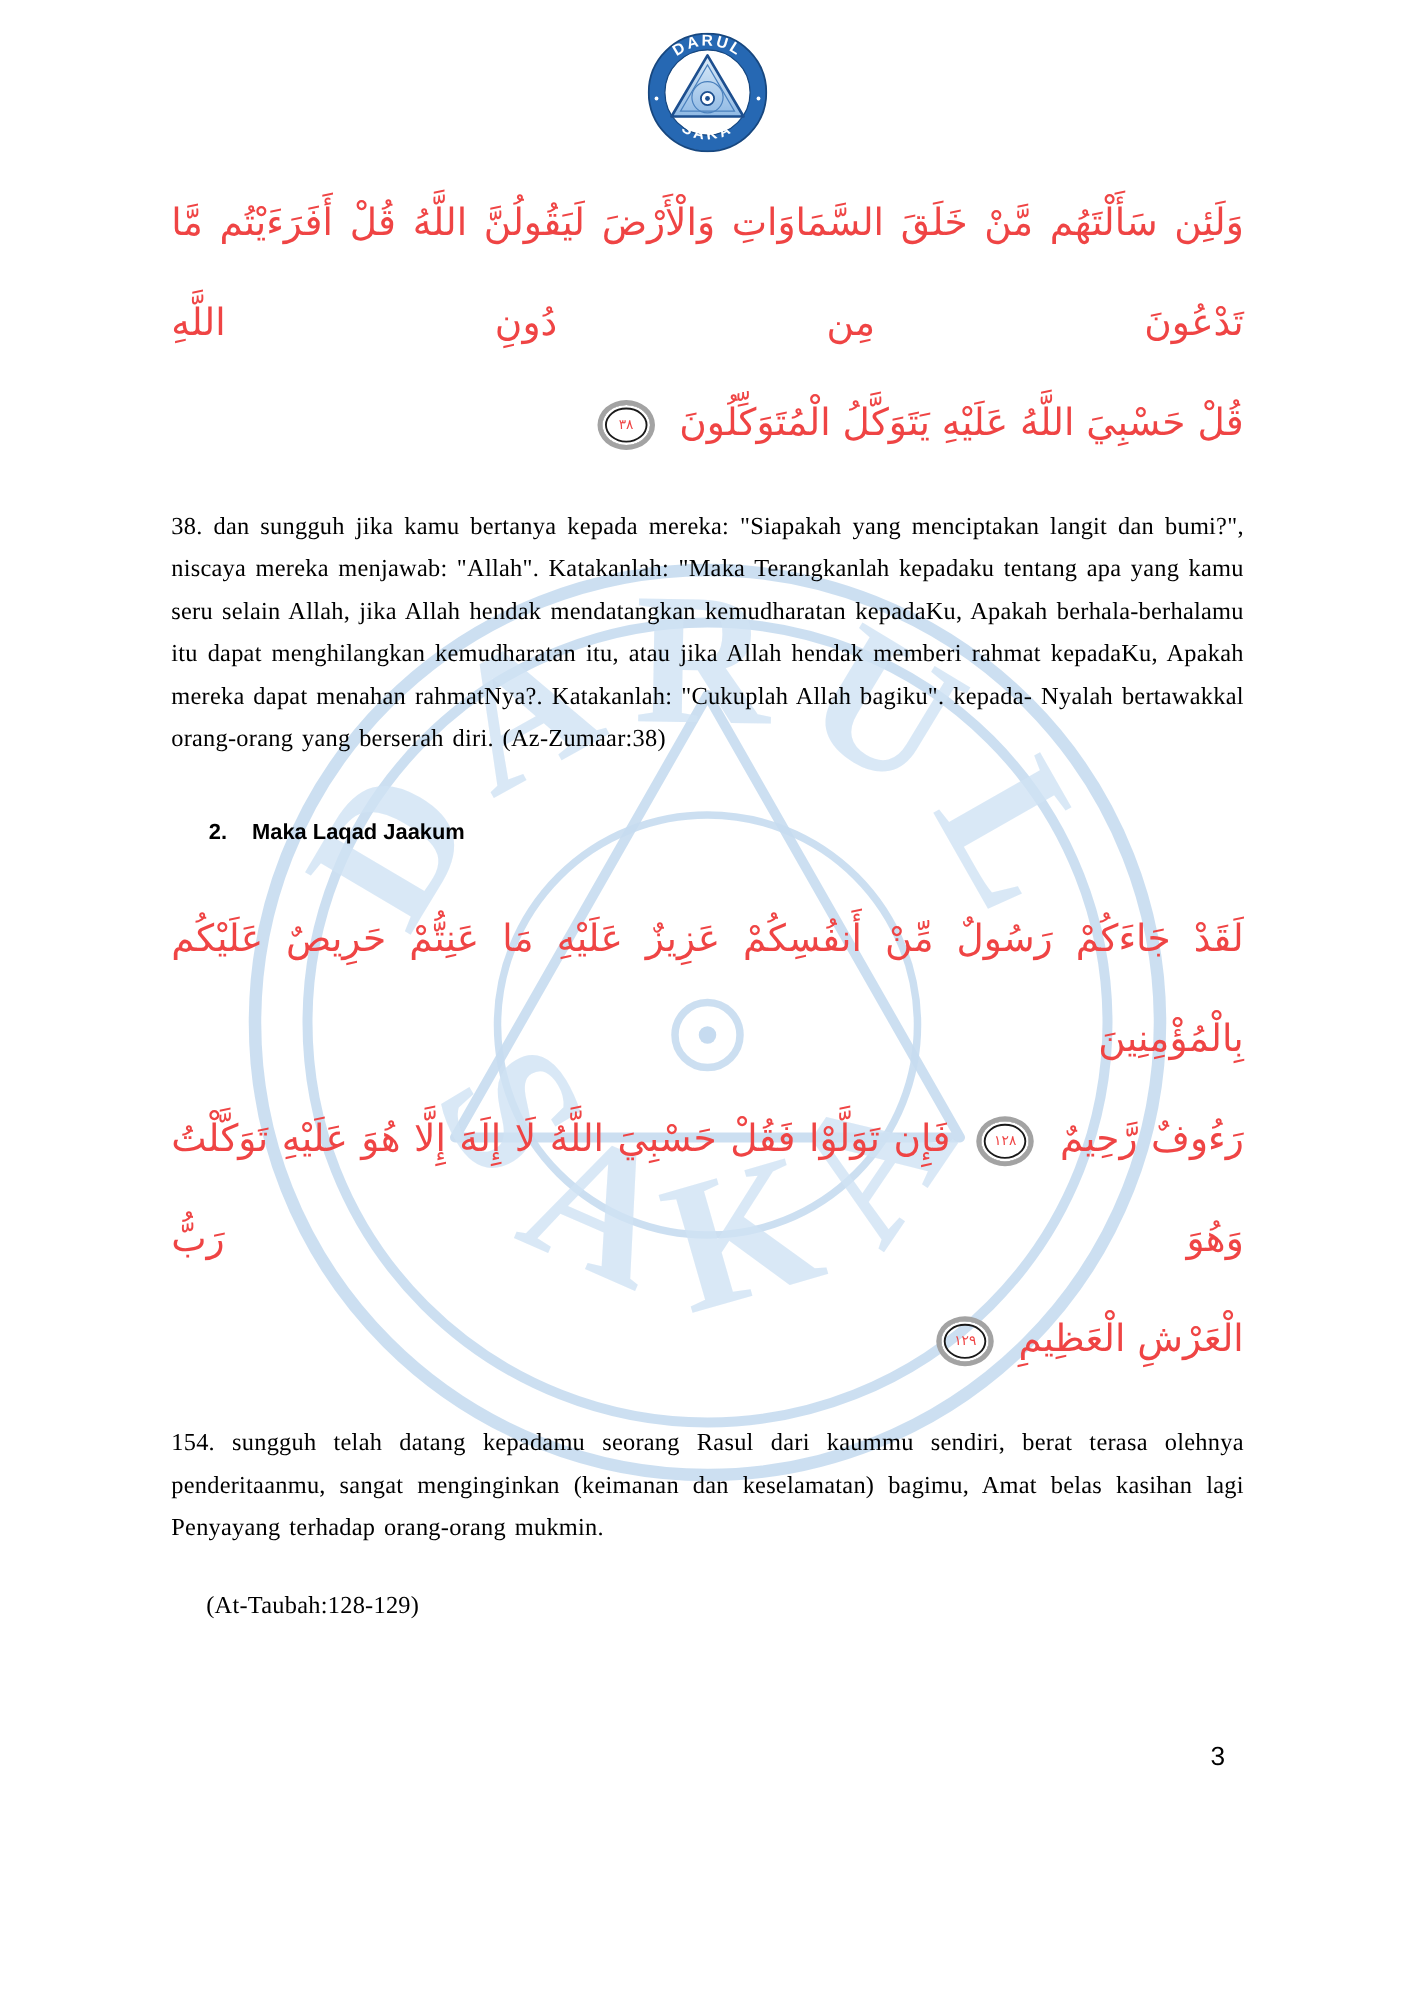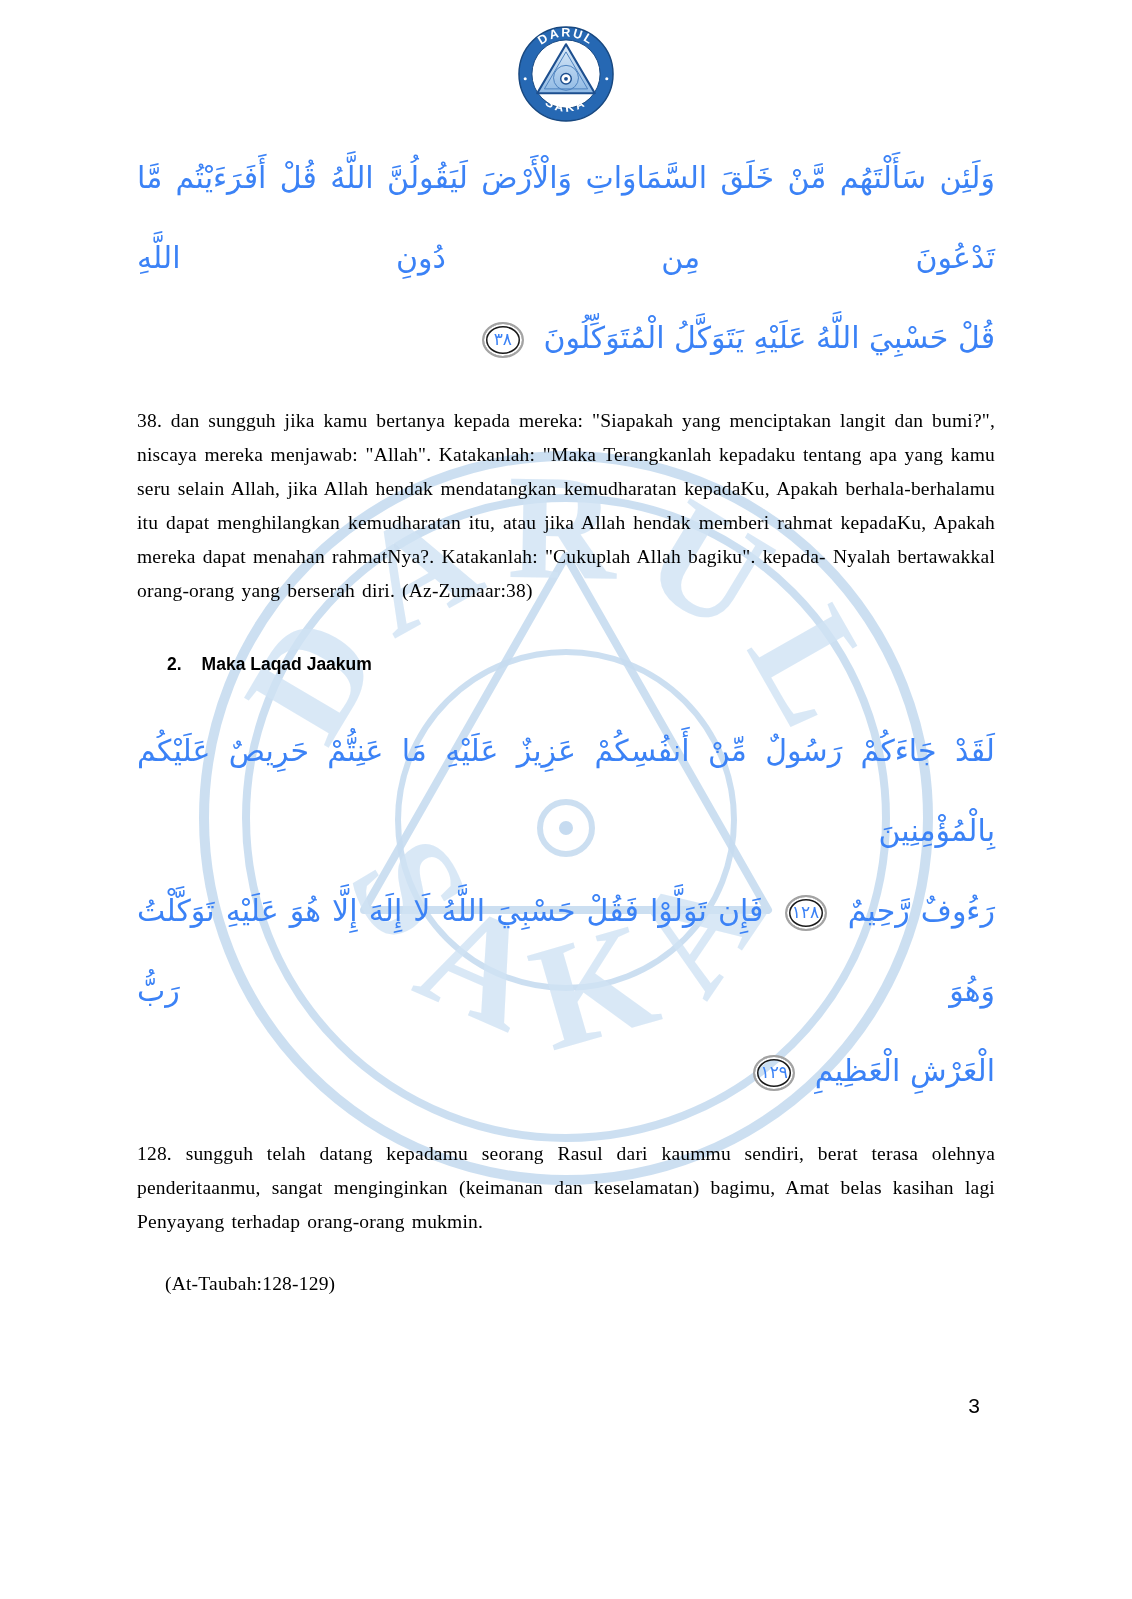--- a/index.html
+++ b/index.html
@@ -33,36 +33,36 @@
     padding: 26px 137px 0 137px;
   }
   .logo-wrap { text-align: center; margin-bottom: 12px; }
   .logo { width: 96px; height: 96px; }
 
   
   .arabic {
     direction: rtl;
     font-family: "DejaVu Sans", sans-serif;
     font-size: 30px;
-    color: #3b82f6;
+    color: #ef4444;
     margin-top: 6px;
   }
   .ar-line { line-height: 80px; }
   .ar-line.fill { text-align: justify; text-align-last: justify; }
   .ar-line.last-right { text-align: right; }
   .ar-line.last-left { text-align: right; }
   .ayah {
     display: inline-flex;
     align-items: center;
     justify-content: center;
     min-width: 32px; height: 32px;
-    border: 2px solid #a3a3a3;
+    border: 4px solid #a3a3a3;
     border-radius: 50%;
     box-shadow: inset 0 0 0 2px #ffffff, inset 0 0 0 3.5px #1a1a1a;
-    font-size: 17px;
+    font-size: 11px;
     line-height: 1;
     vertical-align: middle;
     margin: 0 10px;
     padding: 0 3px;
   }
 
   
   .body-text {
     font-size: 19.5px;
     line-height: 34px;
@@ -171,20 +171,20 @@
         <span>رَءُوفٌ رَّحِيمٌ</span>
         <span class="ayah">١٢٨</span>
         <span>فَإِن تَوَلَّوْا فَقُلْ حَسْبِيَ اللَّهُ لَا إِلَهَ إِلَّا هُوَ عَلَيْهِ تَوَكَّلْتُ وَهُوَ رَبُّ</span>
       </div>
       <div class="ar-line last-left">
         <span>الْعَرْشِ الْعَظِيمِ</span>
         <span class="ayah">١٢٩</span>
       </div>
     </section>
 
-    <p class="body-text spaced">128. sungguh telah datang kepadamu seorang Rasul dari kaummu sendiri, berat terasa olehnya penderitaanmu, sangat menginginkan (keimanan dan keselamatan) bagimu, Amat belas kasihan lagi Penyayang terhadap orang-orang mukmin.</p>
+    <p class="body-text spaced">154. sungguh telah datang kepadamu seorang Rasul dari kaummu sendiri, berat terasa olehnya penderitaanmu, sangat menginginkan (keimanan dan keselamatan) bagimu, Amat belas kasihan lagi Penyayang terhadap orang-orang mukmin.</p>
     <p class="body-text source">(At-Taubah:128-129)</p>
 
   </div>
 
   <div class="page-number">3</div>
 
 </div>
 
 </body></html>

